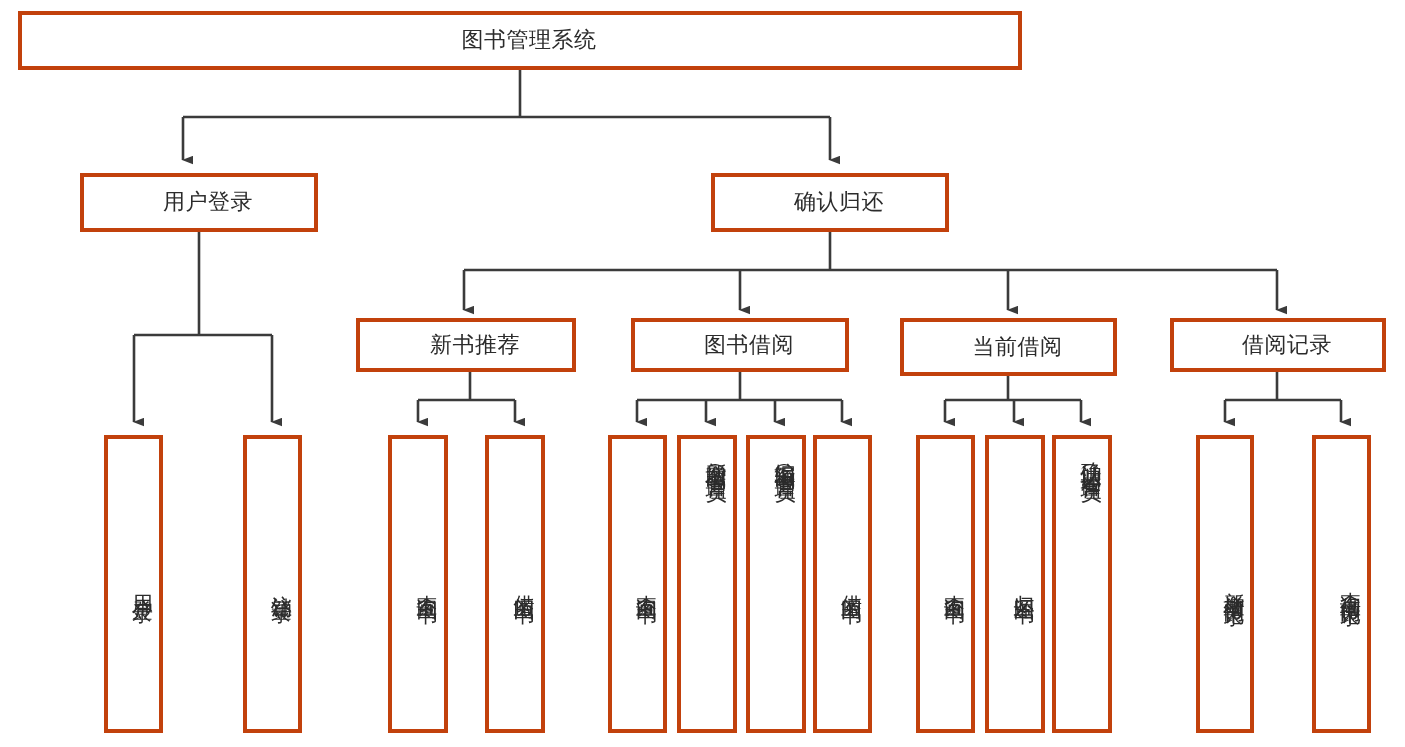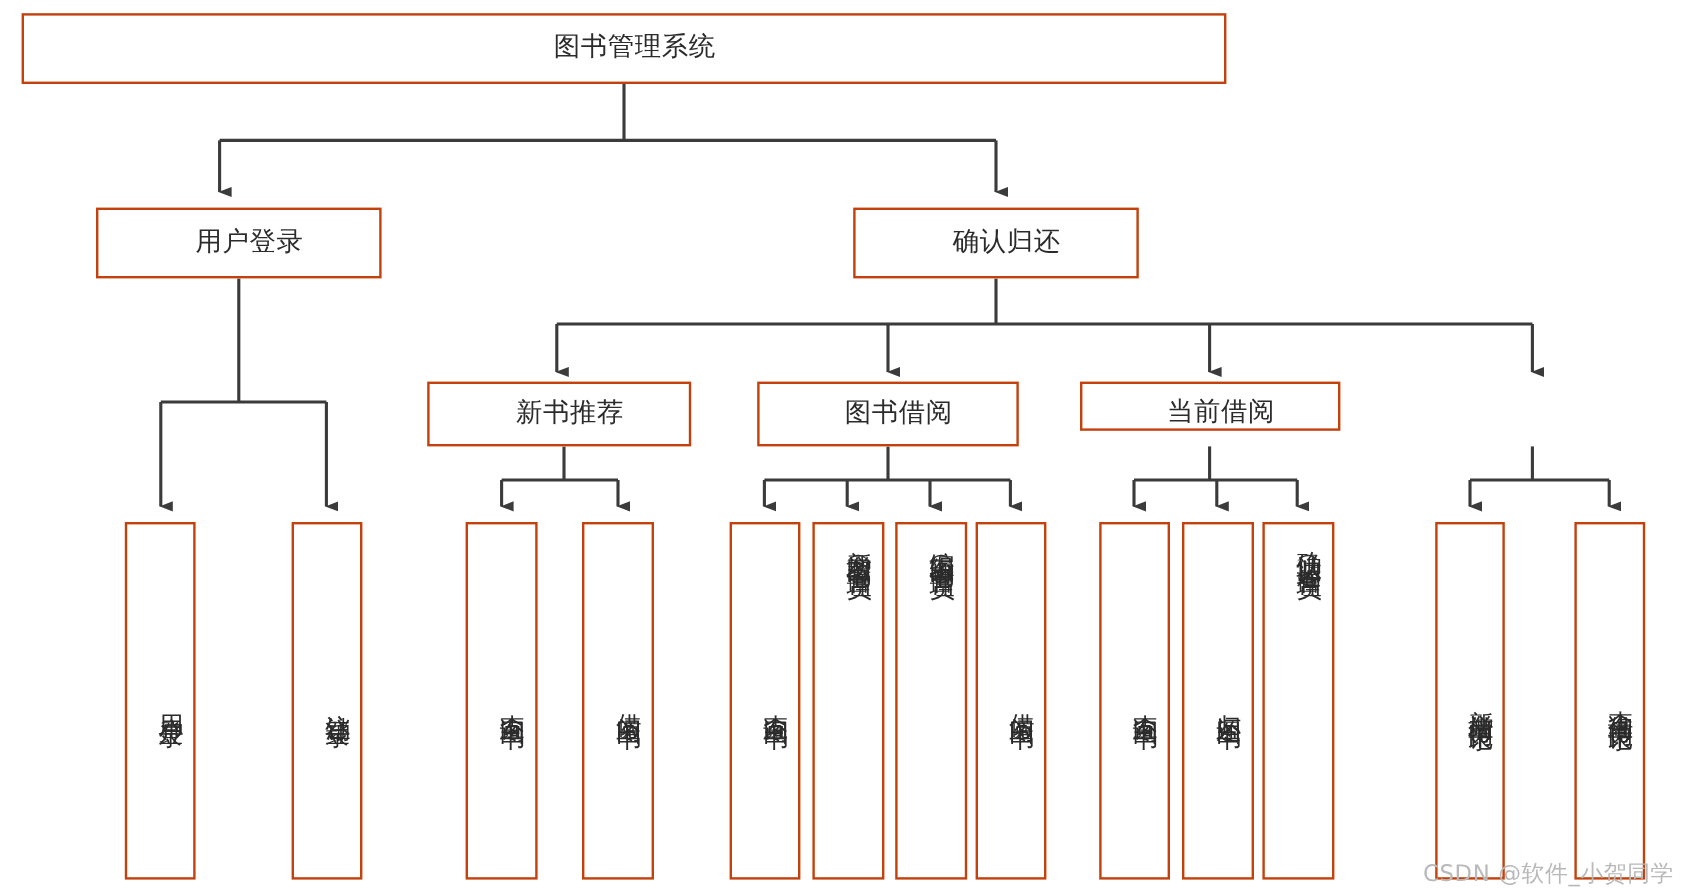--- a/index.html
+++ b/index.html
@@ -23,21 +23,21 @@
     position: absolute;
     left: 0;
     top: 0;
     width: 1405px;
     height: 747px;
   }
   .node-box {
     position: absolute;
     box-sizing: border-box;
     background: #ffffff;
-    border: 2px solid #c2410c;
+    border: 4px solid #c2410c;
     display: flex;
     align-items: center;
     justify-content: center;
     overflow: hidden;
     padding-left: 18px;
   }
   .node-label-h {
     font-size: 22px;
     color: #2b2b2b;
     line-height: 1.2;
@@ -152,24 +152,27 @@
   </div>
 
   <div class="node-box" style="left:356px; top:318px; width:220px; height:54px;">
     <span class="node-label-h">新书推荐</span>
   </div>
 
   <div class="node-box" style="left:631px; top:318px; width:218px; height:54px;">
     <span class="node-label-h">图书借阅</span>
   </div>
 
-  <div class="node-box" style="left:900px; top:318px; width:217px; height:41px;align-items:flex-end;">
+  <div class="node-box" style="left:900px; top:318px; width:217px; height:58px;">
     <span class="node-label-h">当前借阅</span>
   </div>
 
+  <div class="node-box" style="left:1170px; top:318px; width:216px; height:54px;">
+    <span class="node-label-h">借阅记录</span>
+  </div>
 
   <div class="node-box vertical centered" style="left:104px; top:435px; width:59px; height:298px;">
     <span class="node-label-v">用户登录</span>
   </div>
 
   <div class="node-box vertical centered" style="left:243px; top:435px; width:59px; height:298px;">
     <span class="node-label-v">注销登录</span>
   </div>
 
   <div class="node-box vertical centered" style="left:388px; top:435px; width:60px; height:298px;">
@@ -209,15 +212,14 @@
   </div>
 
   <div class="node-box vertical centered" style="left:1196px; top:435px; width:58px; height:298px;">
     <span class="node-label-v">新增借阅记录</span>
   </div>
 
   <div class="node-box vertical centered" style="left:1312px; top:435px; width:59px; height:298px;">
     <span class="node-label-v">查询借阅记录</span>
   </div>
 
-  <div class="watermark">CSDN @软件_小贺同学</div>
 
 </div>
 
 </body></html>

